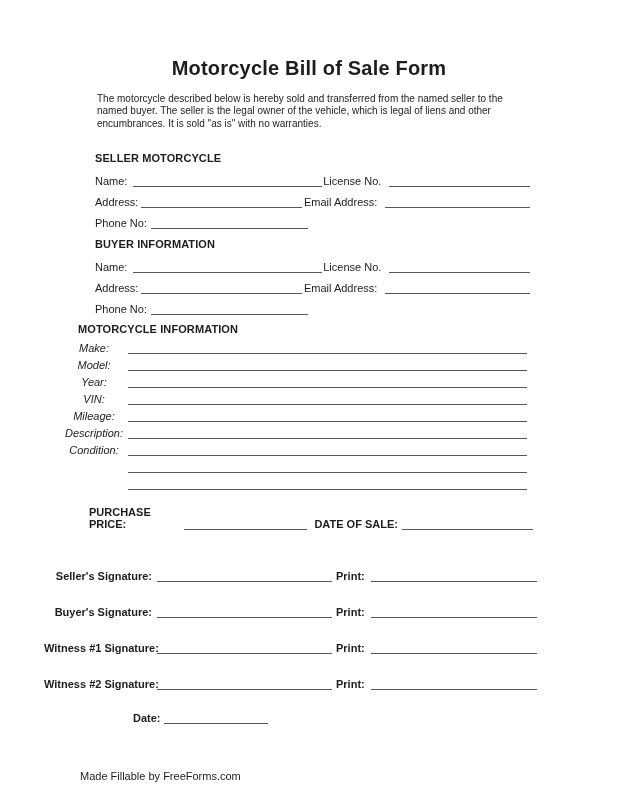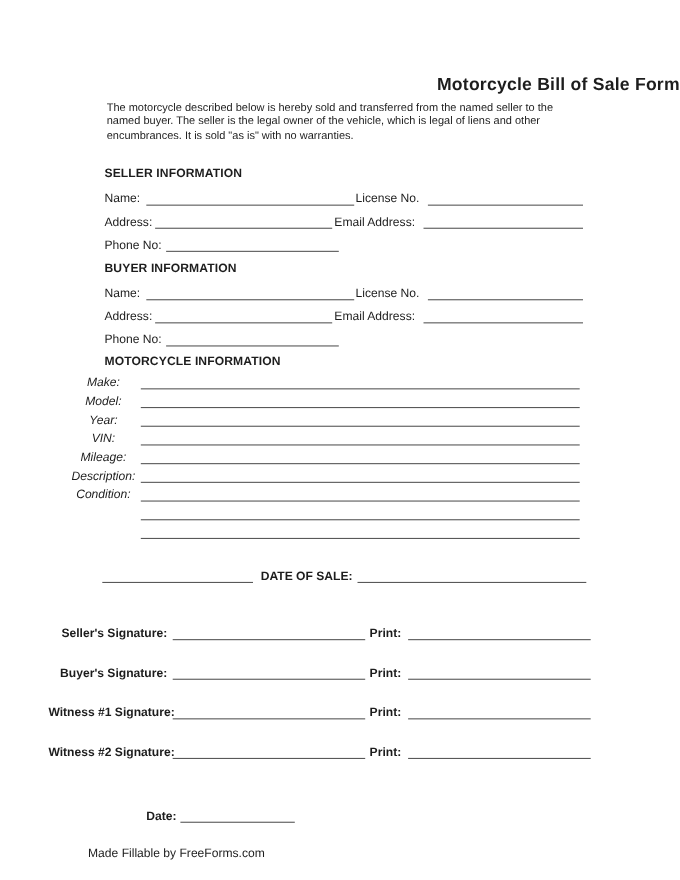--- a/index.html
+++ b/index.html
@@ -6,21 +6,21 @@
   html,body { background:#ffffff; }
   body {
     width:618px; height:800px;
     font-family:"Liberation Sans", sans-serif;
     color:#1d1d1d;
   }
   .page { position:relative; width:618px; height:800px; background:#ffffff; overflow:hidden; }
 
   .title {
     position:absolute; top:57px; left:0; width:100%;
-    text-align:right; font-size:16px; font-weight:bold; letter-spacing:0.2px;margin-top:12px;
+    text-align:center; font-size:20px; font-weight:bold; letter-spacing:0.2px;
   }
   .intro {
     position:absolute; top:93px; left:97px; width:424px;
     font-size:10px; line-height:12.3px;
   }
 
   .party { position:absolute; left:95px; right:88px; }
   #seller { top:152px; }
   #buyer  { top:238px; }
   .sec-h { font-size:11px; font-weight:bold; height:14px; letter-spacing:0.1px; }
@@ -32,21 +32,21 @@
     padding:0 2px; outline:none; min-width:0; color:#1d1d1d;
   }
   .w-name  { width:196px; margin-left:6px; }
   .lbl-lic { margin-left:1px; white-space:nowrap; }
   .growcol { flex:1 1 auto; margin-left:8px; }
   .w-addr  { width:162px; margin-left:3px; }
   .lbl-eml { margin-left:2px; white-space:nowrap; }
   .w-phone { width:157px; margin-left:4px; }
 
   #moto { position:absolute; top:323px; left:63px; right:91px; }
-  #moto .sec-h { margin-left:32px; }
+  #moto .sec-h { margin-left:15px; }
   .mrow { display:flex; align-items:flex-end; height:17px; font-size:11px; }
   .mlbl { width:62px; text-align:center; white-space:nowrap;font-style:italic; }
   .mrow .blank { flex:1 1 auto; margin-left:3px; height:13px; }
 
   #sale {
     position:absolute; top:514px; left:89px; right:85px;
     display:flex; align-items:flex-end; height:16px;
     font-size:11px; font-weight:bold;
   }
   .pp-input { width:137px; margin-left:4px; }
@@ -54,39 +54,39 @@
   .ds-input { flex:1 1 auto; margin-left:4px; }
 
   #sigs { position:absolute; top:546px; left:44px; right:81px; }
   .sigrow { display:flex; align-items:flex-end; height:36px; font-size:11px; font-weight:bold; }
   .siglbl { width:108px; text-align:right; white-space:nowrap; }
   .sig-input { width:175px; margin-left:5px; }
   .printlbl { margin-left:4px; white-space:nowrap; }
   .print-input { flex:1 1 auto; margin-left:6px; }
 
   #daterow {
-    position:absolute; top:729px; left:133px;
+    position:absolute; top:705px; left:133px;
     display:flex; align-items:flex-end; height:19px;
     font-size:11px; font-weight:bold;justify-content:center;
   }
   .date-input { width:104px; margin-left:3px; }
 
   .footer { position:absolute; top:770px; left:80px; font-size:11px; }
 </style>
 </head>
 <body>
 
 <div class="page">
 
   <h1 class="title">Motorcycle Bill of Sale Form</h1>
 
   <p class="intro">The motorcycle described below is hereby sold and transferred from the named seller to the named buyer. The seller is the legal owner of the vehicle, which is legal of liens and other encumbrances. It is sold "as is" with no warranties.</p>
 
   <section class="party" id="seller">
-    <h2 class="sec-h">SELLER INFORMATION</h2>
+    <h2 class="sec-h">SELLER MOTORCYCLE</h2>
     <div class="frow">
       <span>Name:</span>
       <input class="blank w-name" value="" style="">
       <span class="lbl-lic">License No.</span>
       <input class="blank growcol" value="" style="">
     </div>
     <div class="frow">
       <span>Address:</span>
       <input class="blank w-addr" value="" style="">
       <span class="lbl-eml">Email Address:</span>
@@ -152,20 +152,21 @@
       <span class="mlbl"></span>
       <input class="blank" value="" style="">
     </div>
     <div class="mrow">
       <span class="mlbl"></span>
       <input class="blank" value="" style="">
     </div>
   </section>
 
   <div id="sale">
+    <span>PURCHASE PRICE:</span>
     <input class="blank pp-input" value="" style="">
     <span class="ds-label">DATE OF SALE:</span>
     <input class="blank ds-input" value="" style="">
   </div>
 
   <section id="sigs">
     <div class="sigrow">
       <span class="siglbl">Seller's Signature:</span>
       <input class="blank sig-input" value="" style="">
       <span class="printlbl">Print:</span>

